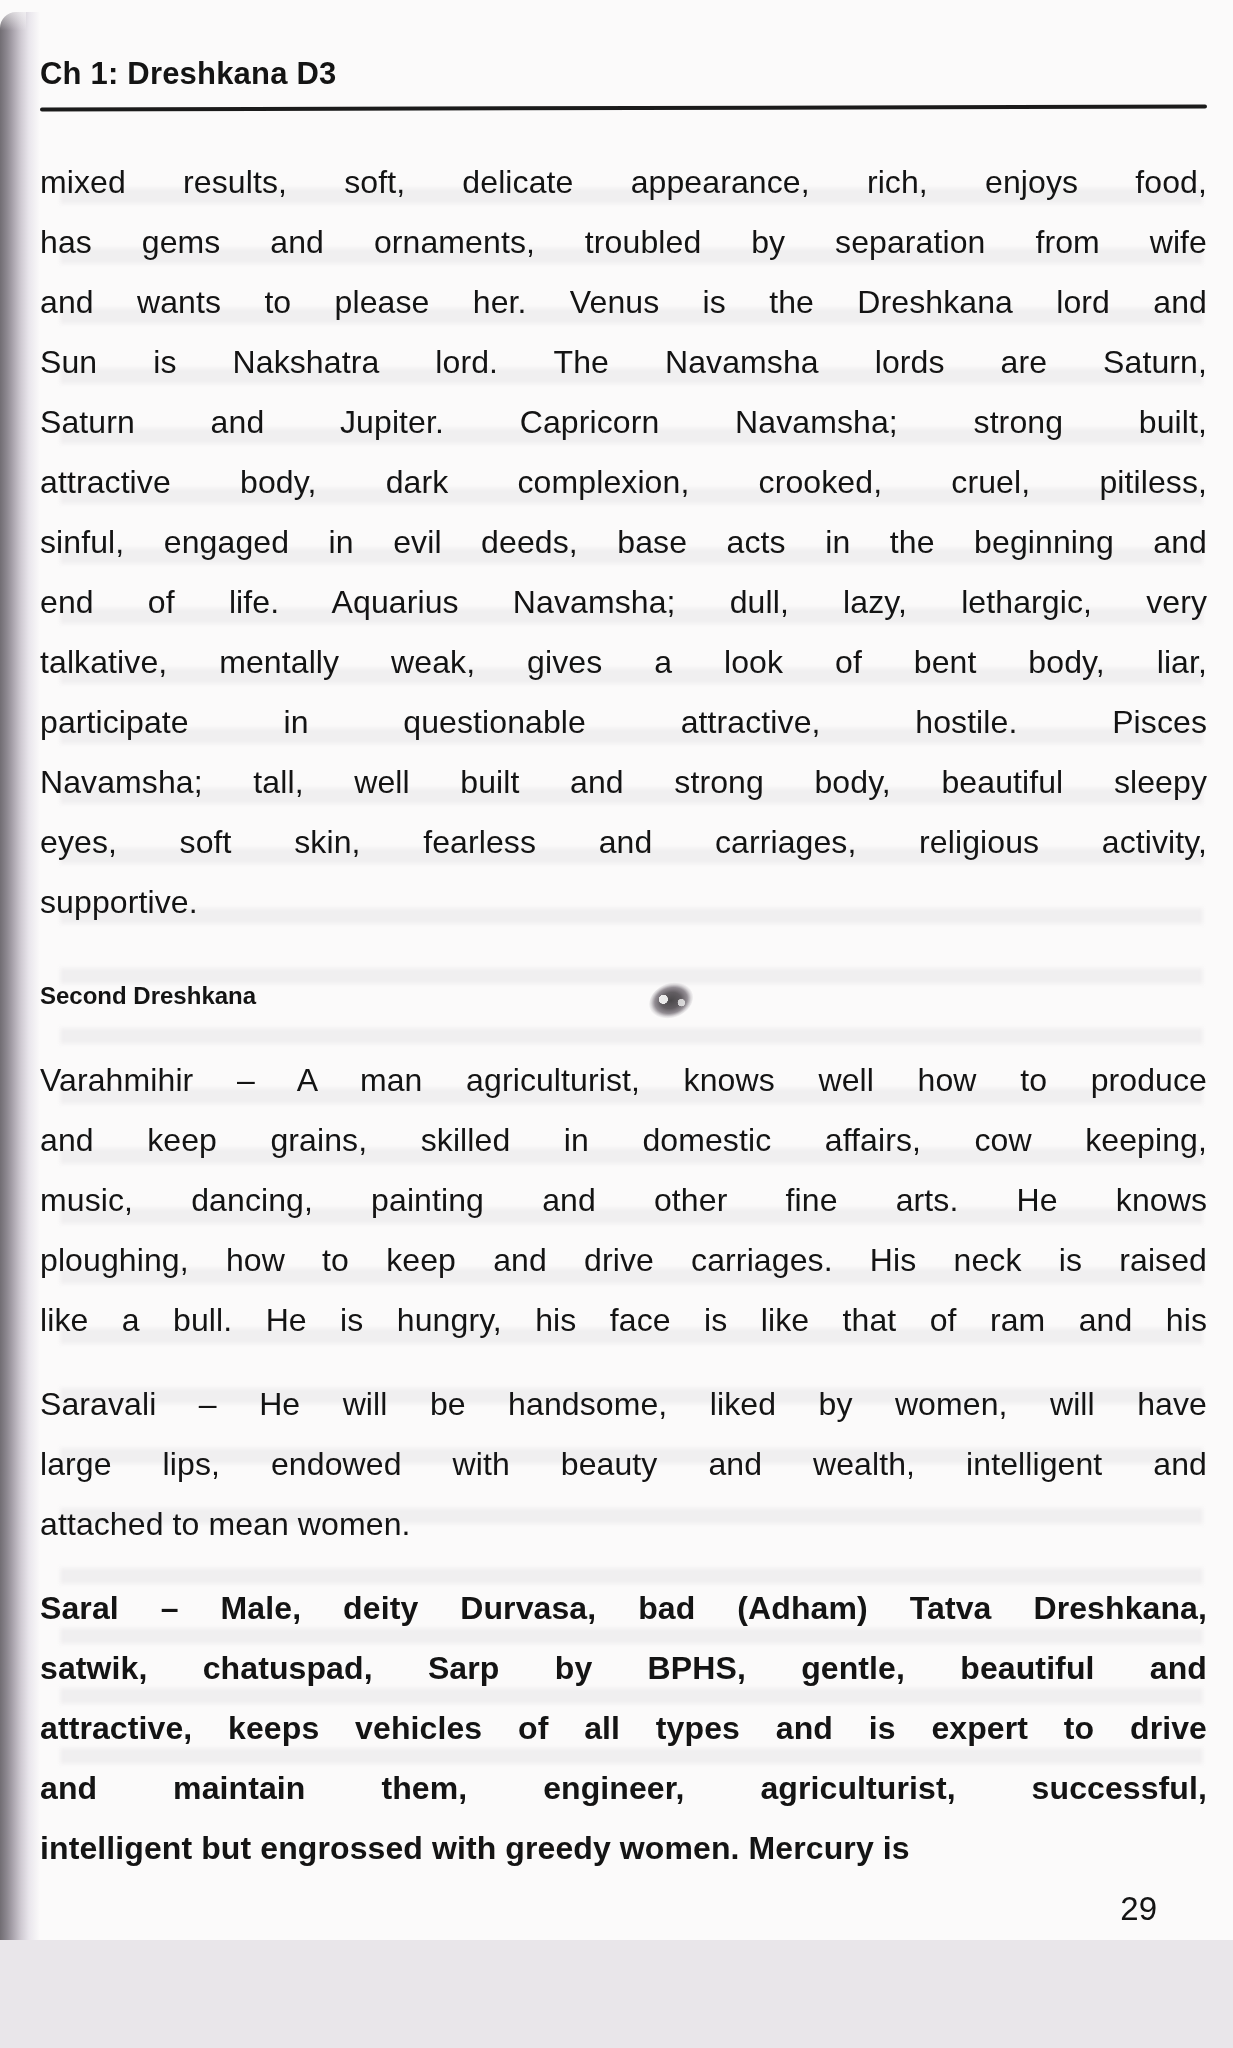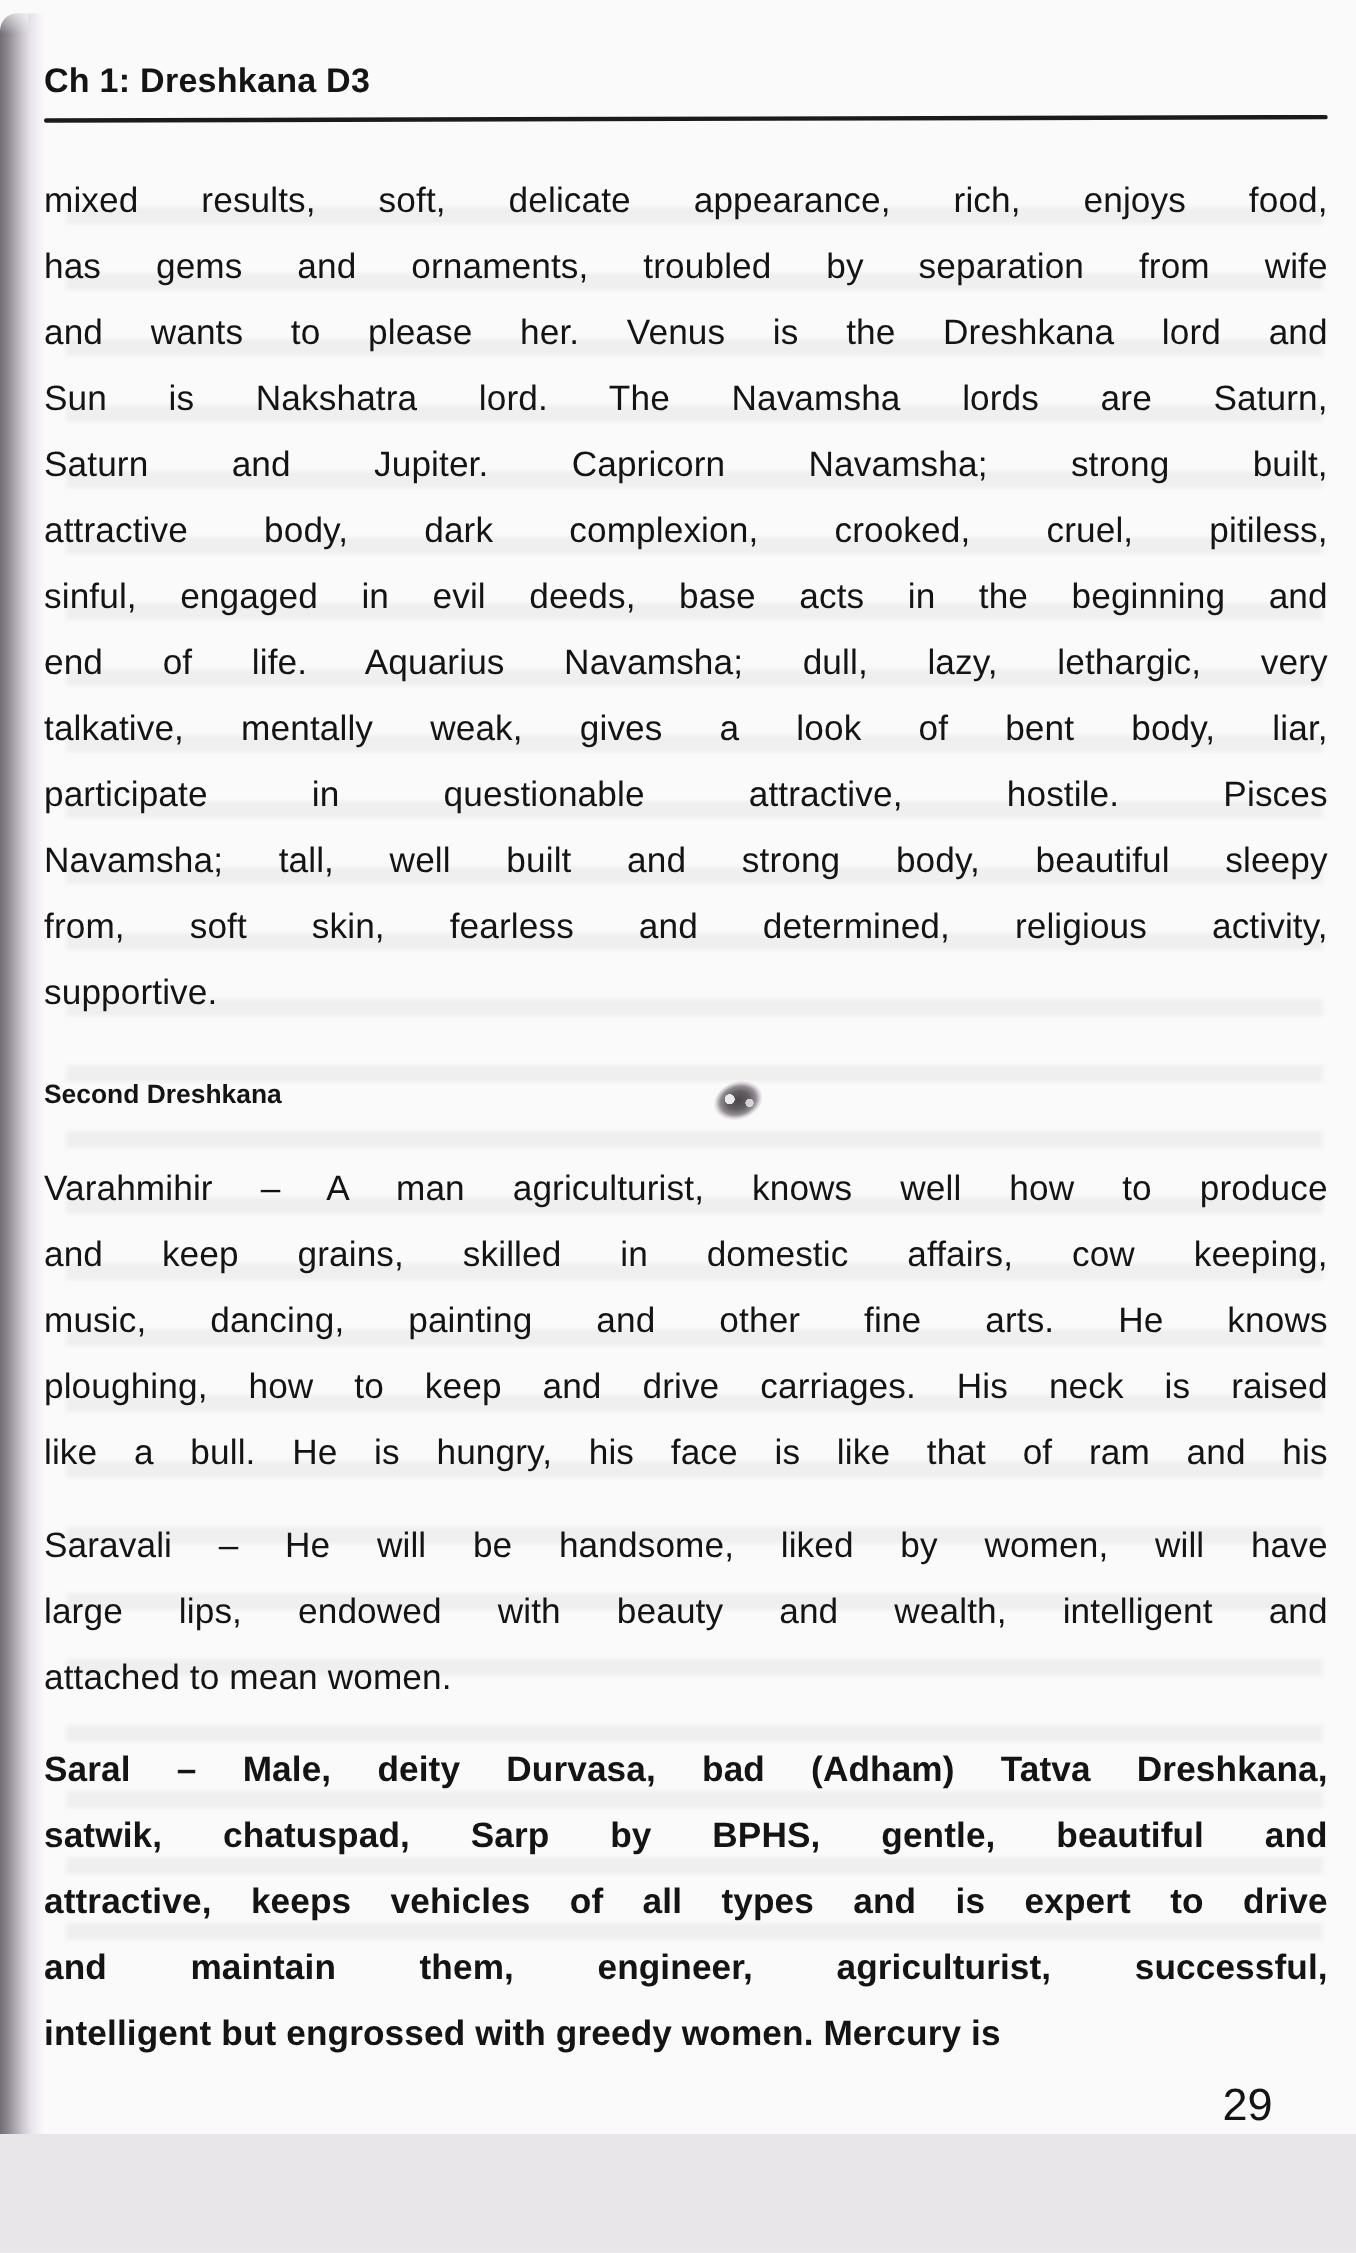--- a/index.html
+++ b/index.html
@@ -73,21 +73,21 @@
     text-align-last:justify;
     white-space:normal;
   }
   .line-last{
     text-align-last:left;
   }
   .page-number{
     margin-top:12px;
     padding-right:50px;
     text-align:right;
-    font-size:41px;
+    font-size:33px;
   }
   
   .ink-smudge{
     position:absolute;
     left:648px;top:983px;width:46px;height:35px;
     border-radius:58% 42% 55% 45%;
     transform:rotate(-18deg);
     background:
       radial-gradient(circle at 35% 40%, rgba(250,250,250,0.9) 0 12%, transparent 13%),
       radial-gradient(circle at 70% 65%, rgba(240,240,240,0.8) 0 9%, transparent 10%),
@@ -114,21 +114,21 @@
         <div class="line">has gems and ornaments, troubled by separation from wife</div>
         <div class="line">and wants to please her. Venus is the Dreshkana lord and</div>
         <div class="line">Sun is Nakshatra lord. The Navamsha lords are Saturn,</div>
         <div class="line">Saturn and Jupiter.  Capricorn Navamsha; strong built,</div>
         <div class="line">attractive body, dark complexion, crooked, cruel, pitiless,</div>
         <div class="line">sinful, engaged in evil deeds, base acts in the beginning and</div>
         <div class="line">end of life. Aquarius Navamsha; dull, lazy, lethargic, very</div>
         <div class="line">talkative, mentally weak, gives a look of bent body, liar,</div>
         <div class="line">participate in questionable attractive, hostile. Pisces</div>
         <div class="line">Navamsha; tall, well built and strong body, beautiful sleepy</div>
-        <div class="line">from, soft skin, fearless and determined, religious activity,</div>
+        <div class="line">eyes, soft skin, fearless and carriages, religious activity,</div>
         <div class="line line-last">supportive.</div>
       </div>
 
     <div class="section-heading">Second Dreshkana</div>
 
     <div class="para para-varahmihir">
         <div class="line">Varahmihir – A man agriculturist, knows well how to produce</div>
         <div class="line">and keep grains, skilled in domestic affairs, cow keeping,</div>
         <div class="line">music, dancing, painting and other fine arts. He knows</div>
         <div class="line">ploughing, how to keep and drive carriages. His neck is raised</div>

